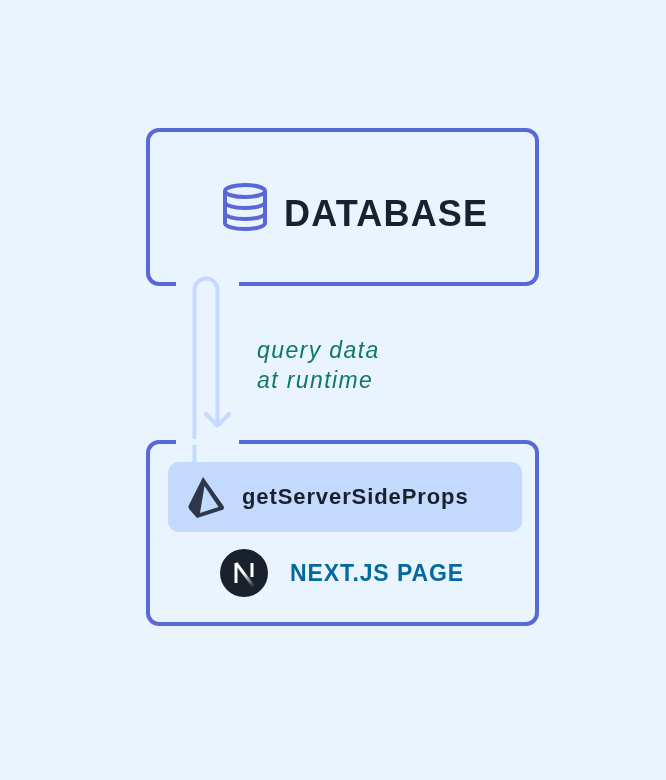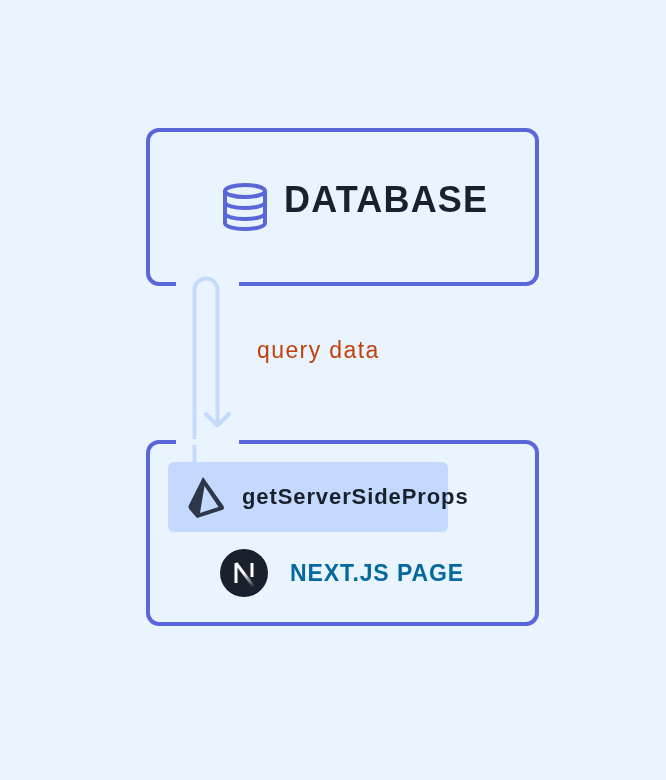--- a/index.html
+++ b/index.html
@@ -54,53 +54,54 @@
       top: 270px;
       width: 60px;
       height: 200px;
     }
     .db-row {
       position: absolute;
       left: 222px;
       top: 182px;
       height: 50px;
       display: flex;
-      align-items: flex-start;
+      align-items: flex-end;
     }
     .db-icon {
       width: 46px;
       height: 50px;
       display: block;
     }
     .db-title {
       margin-left: 16px;
       font-size: 36px;
       font-weight: bold;
       color: #1a202c;
       letter-spacing: 1.2px;
       line-height: 1;
     }
     .annotation {
       position: absolute;
       left: 257px;
       top: 335px;
       font-size: 23px;
-      color: #c2410c;
+      font-style: italic;
+      color: #0f766e;
       letter-spacing: 1.4px;
       line-height: 30px;
     }
     .annotation span { display: block; }
     .highlight {
       position: absolute;
       left: 168px;
       top: 462px;
-      width: 280px;
+      width: 354px;
       height: 70px;
       background: #c3dafe;
-      border-radius: 6px;
+      border-radius: 11px;
       display: flex;
       align-items: center;
     }
     .prisma-icon {
       position: absolute;
       left: 18px;
       top: 13px;
       width: 40px;
       height: 45px;
     }
@@ -152,20 +153,21 @@
   <span class="db-title">DATABASE</span>
 </div>
 
 <svg class="connector" viewBox="0 0 60 200" fill="none" stroke="#c3dafe" stroke-width="4" stroke-linecap="round" stroke-linejoin="round">
   <path d="M14.5 200 V20 A11.5 11.5 0 0 1 37.5 20 V155"></path>
   <path d="M26 144 L37.5 155.5 L49 144"></path>
 </svg>
 
 <div class="annotation">
   <span>query data</span>
+  <span>at runtime</span>
 </div>
 
 <div id="page-box" class="box"></div>
 <div id="page-gap" class="gap"></div>
 
 <div class="highlight">
   <svg class="prisma-icon" viewBox="0 0 40 45">
     <path d="M17 2 L3 30 C2 32 2.5 33 4 35 L11 43 L36 35 C38 34.5 38.5 33 37.5 31 Z" fill="#2d3748"></path>
     <path d="M18.5 11 L32.5 32 L14 38 Z" fill="#c3dafe"></path>
   </svg>

